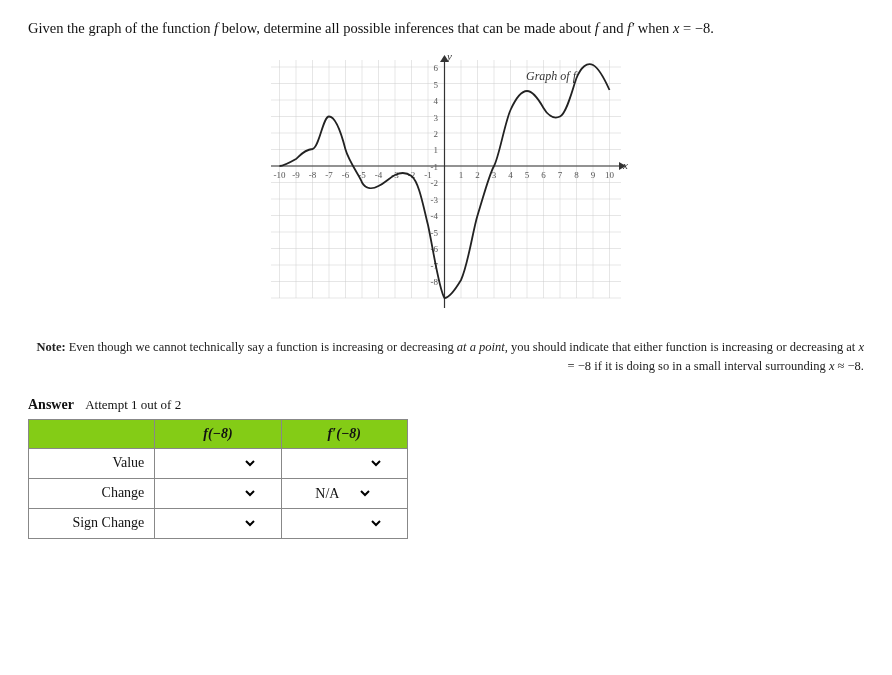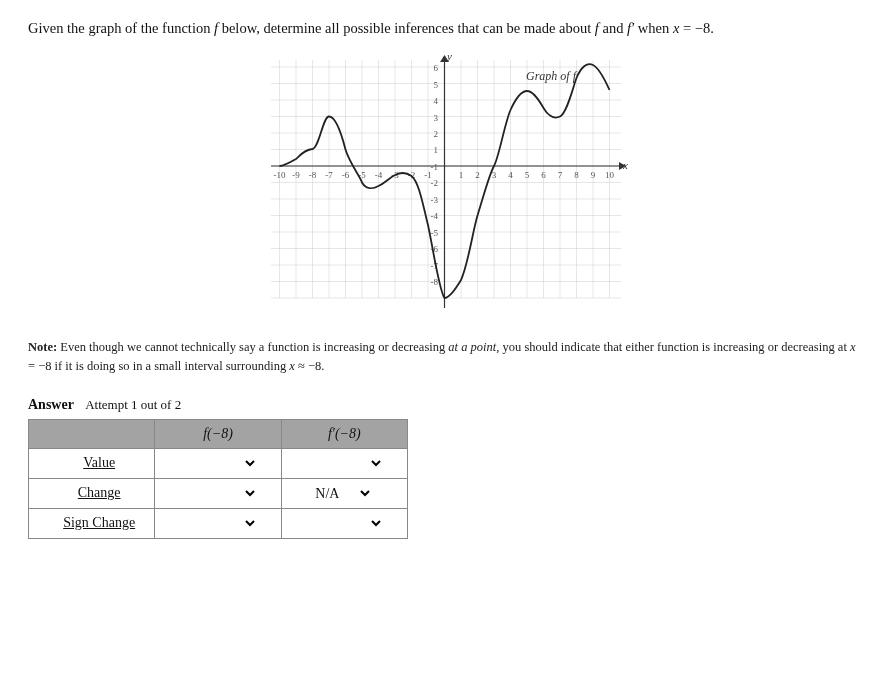--- a/index.html
+++ b/index.html
@@ -29,20 +29,21 @@
     }
     svg.graph-svg {
       width: 370px;
       height: 280px;
     }
     .note-text {
       font-size: 12.5px;
       line-height: 1.55;
       margin: 8px 0 14px 0;
       color: #222;
+      text-align: right;
     }
     .answer-label {
       font-size: 14px;
       font-weight: bold;
       margin-bottom: 6px;
       margin-top: 20px;
     }
     .attempt-label {
       font-size: 13px;
       font-weight: normal;
@@ -55,29 +56,28 @@
       min-width: 380px;
     }
     .answer-table th, .answer-table td {
       border: 1px solid #888;
       padding: 6px 10px;
       text-align: center;
       min-width: 120px;
       font-size: 14px;
     }
     .answer-table th {
-      background: #a3a3a3;
-      font-weight: normal;
+      background: #84cc16;
+      font-weight: bold;
       font-style: italic;
     }
     .answer-table td.row-label {
-      text-align: center;
+      text-align: right;
       font-weight: normal;
       padding-left: 25px;
-      text-decoration: underline;
     }
     .dropdown-cell {
       display: flex;
       align-items: center;
       justify-content: center;
     }
     .dropdown-cell select {
       border: none;
       background: transparent;
       font-size: 13px;

